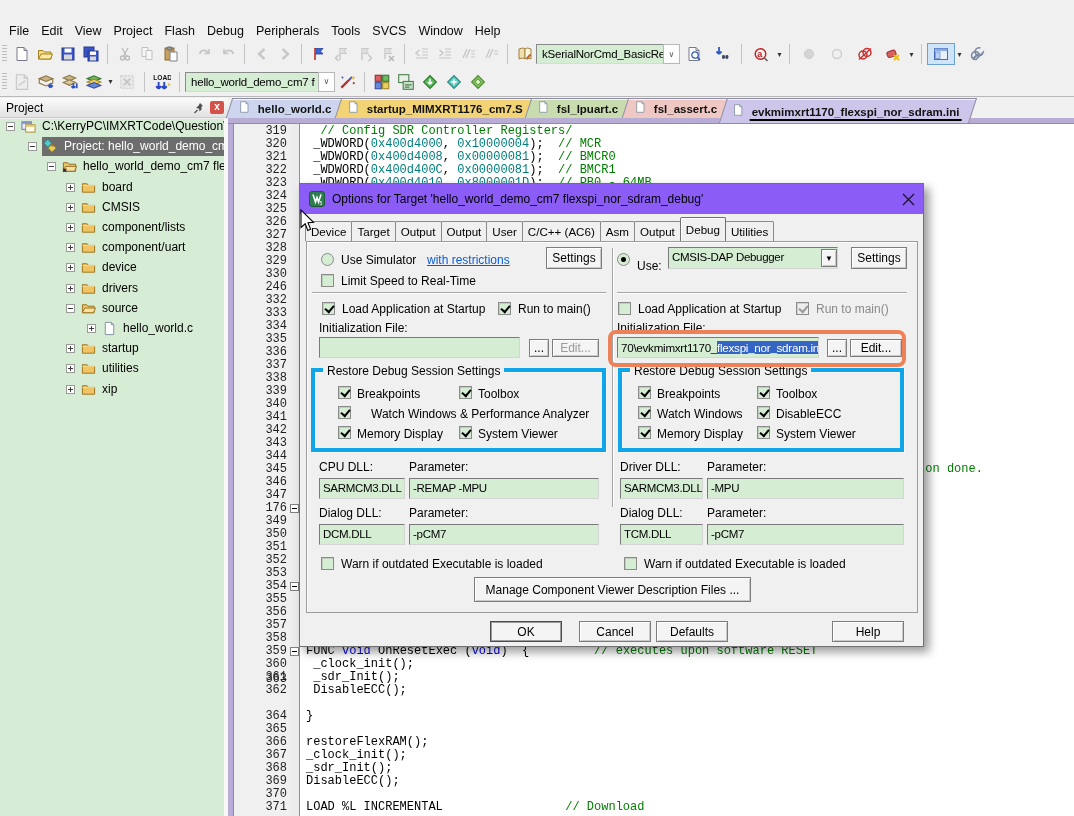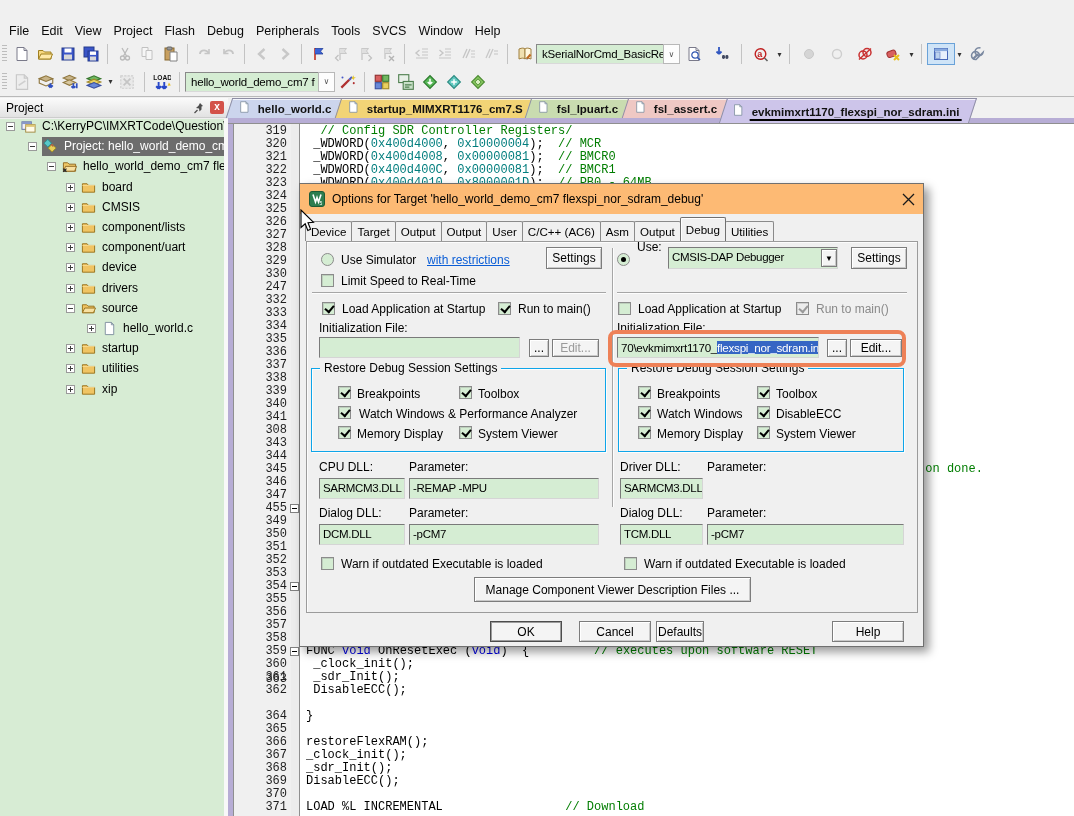--- a/index.html
+++ b/index.html
@@ -81,21 +81,21 @@
   .cl .txt { position:absolute; left:72px; top:0; }
   .cl .fold { position:absolute; left:56px; top:2px; width:9px; height:9px; border:1px solid #808080; background:#fff; }
   .cl .fold:before { content:""; position:absolute; left:1px; top:3px; width:5px; height:1px; background:#000; }
   .s-cm { color:var(--c-comment); }
   .s-n { color:var(--c-number); }
   .s-k { color:var(--c-keyword); }
   .s-c { color:#000; }
 
   
   #dialog { position:absolute; left:299px; top:183px; width:625px; height:464px; background:#f0f0f0; border:1px solid #707070; box-shadow:5px 5px 9px rgba(0,0,0,.4); }
-  #dlg-titlebar { position:absolute; left:0; top:0; width:623px; height:30px; background:#fdba74; display:flex; align-items:center; }
+  #dlg-titlebar { position:absolute; left:0; top:0; width:623px; height:30px; background:#8b5cf6; display:flex; align-items:center; }
   #dlg-titlebar .appicon { width:16px; height:16px; margin:0 7px 0 9px; }
   #dlg-title { font-size:12px; color:#000; white-space:nowrap; }
   #dlg-close { position:absolute; right:8px; top:9px; width:13px; height:13px; }
   #dlg-close svg { width:13px; height:13px; }
 
   #dlg-tabs { position:absolute; left:5px; top:30px; width:613px; height:27px; display:flex; align-items:flex-end; }
   .dtab { height:20px; background:#f0f0f0; border:1px solid #8a8a8a; border-bottom:none; border-radius:2px 2px 0 0; padding:3px 5px 0 5px; font-size:11.6px; margin-right:-1px; white-space:nowrap; }
   .dtab.active { height:24px; padding-top:5px; z-index:5; position:relative; box-shadow:inset 1px 1px 0 #fff; border-color:#707070; }
   #dlg-panel { position:absolute; left:6px; top:57px; width:612px; height:372px; background:#f0f0f0; border:1px solid #9b9b9b; box-shadow:inset 1px 1px 0 #fcfcfc; }
 
@@ -110,21 +110,21 @@
   .dfield { position:absolute; background:var(--fieldgreen); border:1px solid; border-color:#7a7a7a #d5d5d5 #d5d5d5 #7a7a7a; font-size:11.5px; letter-spacing:-0.3px; padding:3px 0 0 3px; white-space:nowrap; overflow:hidden; }
   .dfield .sel { background:var(--selblue); color:#fff; }
 
   .cb { position:absolute; width:13px; height:13px; background:var(--fieldgreen); border:1px solid #8b8b8b; box-shadow:inset 1px 1px 0 rgba(120,120,120,.25); }
   .cb.checked:before { content:""; position:absolute; left:2px; top:2px; width:7px; height:4px; border-left:2px solid #000; border-bottom:2px solid #000; transform:rotate(-50deg); }
   .cb.disabled { background:#ececec; }
   .cb.disabled.checked:before { border-color:#9a9a9a; }
   .radio { position:absolute; width:13px; height:13px; border-radius:50%; background:var(--fieldgreen); border:1px solid #8b8b8b; }
   .radio.checked:before { content:""; position:absolute; left:3px; top:3px; width:5px; height:5px; border-radius:50%; background:#000; }
 
-  .groupbox { position:absolute; border:1px solid #0ea5e9; box-shadow:inset 1px 1px 0 #fdfdfd, 1px 1px 0 #fdfdfd; }
+  .groupbox { position:absolute; border:4px solid #0ea5e9; box-shadow:inset 1px 1px 0 #fdfdfd, 1px 1px 0 #fdfdfd; }
   .groupbox .gb-title { position:absolute; left:8px; top:-8px; background:#f0f0f0; padding:0 4px; font-size:12px; white-space:nowrap; }
 
   .vgroove { position:absolute; width:2px; border-left:1px solid #a6a6a6; border-right:1px solid #fdfdfd; }
   .hgroove { position:absolute; height:2px; border-top:1px solid #a6a6a6; border-bottom:1px solid #fdfdfd; }
 
   #annotation { position:absolute; left:608px; top:330px; width:298px; height:37px; border:4px solid var(--annorange); border-radius:8px; z-index:40; }
 
   #mouse-cursor { position:absolute; left:300px; top:209px; width:17px; height:25px; z-index:60; }
 </style>
 </head>
@@ -646,38 +646,38 @@
             <div class="cl" style="top: 26px;"><span class="num">321</span><span class="txt"><span class="s-c"> _WDWORD(</span><span class="s-n">0x400d4008</span><span class="s-c">, </span><span class="s-n">0x00000081</span><span class="s-c">);  </span><span class="s-cm">// BMCR0</span></span></div>
             <div class="cl" style="top: 39px;"><span class="num">322</span><span class="txt"><span class="s-c"> _WDWORD(</span><span class="s-n">0x400d400C</span><span class="s-c">, </span><span class="s-n">0x00000081</span><span class="s-c">);  </span><span class="s-cm">// BMCR1</span></span></div>
             <div class="cl" style="top: 52px;"><span class="num">323</span><span class="txt"><span class="s-c"> _WDWORD(</span><span class="s-n">0x400d4010</span><span class="s-c">, </span><span class="s-n">0x8000001D</span><span class="s-c">);  </span><span class="s-cm">// PB0 - 64MB</span></span></div>
             <div class="cl" style="top: 65px;"><span class="num">324</span></div>
             <div class="cl" style="top: 78px;"><span class="num">325</span></div>
             <div class="cl" style="top: 91px;"><span class="num">326</span></div>
             <div class="cl" style="top: 104px;"><span class="num">327</span></div>
             <div class="cl" style="top: 117px;"><span class="num">328</span></div>
             <div class="cl" style="top: 130px;"><span class="num">329</span></div>
             <div class="cl" style="top: 143px;"><span class="num">330</span></div>
-            <div class="cl" style="top: 156px;"><span class="num">247</span></div>
+            <div class="cl" style="top: 156px;"><span class="num">246</span></div>
             <div class="cl" style="top: 169px;"><span class="num">332</span></div>
             <div class="cl" style="top: 182px;"><span class="num">333</span></div>
             <div class="cl" style="top: 195px;"><span class="num">334</span></div>
             <div class="cl" style="top: 208px;"><span class="num">335</span></div>
             <div class="cl" style="top: 221px;"><span class="num">336</span></div>
             <div class="cl" style="top: 234px;"><span class="num">337</span></div>
             <div class="cl" style="top: 247px;"><span class="num">338</span></div>
             <div class="cl" style="top: 260px;"><span class="num">339</span></div>
             <div class="cl" style="top: 273px;"><span class="num">340</span></div>
             <div class="cl" style="top: 286px;"><span class="num">341</span></div>
-            <div class="cl" style="top: 299px;"><span class="num">308</span></div>
+            <div class="cl" style="top: 299px;"><span class="num">342</span></div>
             <div class="cl" style="top: 312px;"><span class="num">343</span></div>
             <div class="cl" style="top: 325px;"><span class="num">344</span></div>
             <div class="cl" style="top: 338px;"><span class="num">345</span><span class="txt"><span class="s-c">                                                                                      </span><span class="s-cm">on done.</span></span></div>
             <div class="cl" style="top: 351px;"><span class="num">346</span></div>
             <div class="cl" style="top: 364px;"><span class="num">347</span></div>
-            <div class="cl" style="top: 377px;"><span class="num">455</span><span class="fold"></span></div>
+            <div class="cl" style="top: 377px;"><span class="num">176</span><span class="fold"></span></div>
             <div class="cl" style="top: 390px;"><span class="num">349</span></div>
             <div class="cl" style="top: 403px;"><span class="num">350</span></div>
             <div class="cl" style="top: 416px;"><span class="num">351</span></div>
             <div class="cl" style="top: 429px;"><span class="num">352</span></div>
             <div class="cl" style="top: 442px;"><span class="num">353</span></div>
             <div class="cl" style="top: 455px;"><span class="num">354</span><span class="fold"></span></div>
             <div class="cl" style="top: 468px;"><span class="num">355</span></div>
             <div class="cl" style="top: 481px;"><span class="num">356</span></div>
             <div class="cl" style="top: 494px;"><span class="num">357</span></div>
             <div class="cl" style="top: 507px;"><span class="num">358</span></div>
@@ -743,21 +743,21 @@
         <span class="cb checked" style="left:198px;top:118px"></span>
         <div class="dlabel " style="left:218px;top:118px">Run to main()</div>
         <div class="dlabel " style="left:19px;top:137px">Initialization File:</div>
         <div class="dfield" style="left:19px;top:153px;width:201px;height:21px"></div>
         <div class="btn " style="left:229px;top:155px;width:20px;height:18px">...</div>
         <div class="btn disabled" style="left:252px;top:155px;width:47px;height:18px">Edit...</div>
         <div class="groupbox" style="left:11px;top:184px;width:295px;height:84px">
           <span class="gb-title">Restore Debug Session Settings</span>
         </div>
         <span class="radio checked" style="left:317px;top:69px"></span>
-        <div class="dlabel " style="left:337px;top:56px">Use:</div>
+        <div class="dlabel " style="left:337px;top:75px">Use:</div>
         <div class="dfield" style="left:368px;top:63px;width:170px;height:22px;padding-top:3px"><span>CMSIS-DAP Debugger</span></div>
         <div class="btn" style="left:521px;top:65px;width:16px;height:18px">
           <span style="font-size:8px">▼</span>
         </div>
         <div class="btn " style="left:551px;top:63px;width:56px;height:22px">Settings</div>
         <span class="cb" style="left:318px;top:118px"></span>
         <div class="dlabel " style="left:338px;top:118px">Load Application at Startup</div>
         <span class="cb checked disabled" style="left:496px;top:118px"></span>
         <div class="dlabel gray" style="left:516px;top:118px">Run to main()</div>
         <div class="dlabel " style="left:317px;top:137px">Initialization File:</div>
@@ -765,21 +765,21 @@
         <div class="btn " style="left:527px;top:155px;width:20px;height:18px">...</div>
         <div class="btn " style="left:550px;top:155px;width:52px;height:18px">Edit...</div>
         <div class="groupbox" style="left:318px;top:184px;width:286px;height:84px">
           <span class="gb-title">Restore Debug Session Settings</span>
         </div>
         <span class="cb checked" style="left:38px;top:202px"></span>
         <div class="dlabel" style="left:57px;top:203px">Breakpoints</div>
         <span class="cb checked" style="left:159px;top:202px"></span>
         <div class="dlabel" style="left:178px;top:203px">Toolbox</div>
         <span class="cb checked" style="left:38px;top:222px"></span>
-        <div class="dlabel" style="left:59px;top:223px">Watch Windows &amp; Performance Analyzer</div>
+        <div class="dlabel" style="left:71px;top:223px">Watch Windows &amp; Performance Analyzer</div>
         <span class="cb checked" style="left:38px;top:242px"></span>
         <div class="dlabel" style="left:57px;top:243px">Memory Display</div>
         <span class="cb checked" style="left:159px;top:242px"></span>
         <div class="dlabel" style="left:178px;top:243px">System Viewer</div>
         <span class="cb checked" style="left:338px;top:202px"></span>
         <div class="dlabel" style="left:357px;top:203px">Breakpoints</div>
         <span class="cb checked" style="left:457px;top:202px"></span>
         <div class="dlabel" style="left:476px;top:203px">Toolbox</div>
         <span class="cb checked" style="left:338px;top:222px"></span>
         <div class="dlabel" style="left:357px;top:223px">Watch Windows</div>
@@ -789,36 +789,37 @@
         <div class="dlabel" style="left:357px;top:243px">Memory Display</div>
         <span class="cb checked" style="left:457px;top:242px"></span>
         <div class="dlabel" style="left:476px;top:243px">System Viewer</div>
         <div class="dlabel " style="left:19px;top:276px">CPU DLL:</div>
         <div class="dlabel " style="left:109px;top:276px">Parameter:</div>
         <div class="dfield" style="left:19px;top:294px;width:86px;height:21px"><span>SARMCM3.DLL</span></div>
         <div class="dfield" style="left:109px;top:294px;width:190px;height:21px"><span>-REMAP -MPU</span></div>
         <div class="dlabel " style="left:320px;top:276px">Driver DLL:</div>
         <div class="dlabel " style="left:407px;top:276px">Parameter:</div>
         <div class="dfield" style="left:320px;top:294px;width:83px;height:21px"><span>SARMCM3.DLL</span></div>
+        <div class="dfield" style="left:407px;top:294px;width:197px;height:21px"><span>-MPU</span></div>
         <div class="dlabel " style="left:19px;top:322px">Dialog DLL:</div>
         <div class="dlabel " style="left:109px;top:322px">Parameter:</div>
         <div class="dfield" style="left:19px;top:340px;width:86px;height:21px"><span>DCM.DLL</span></div>
         <div class="dfield" style="left:109px;top:340px;width:190px;height:21px"><span>-pCM7</span></div>
         <div class="dlabel " style="left:320px;top:322px">Dialog DLL:</div>
         <div class="dlabel " style="left:407px;top:322px">Parameter:</div>
         <div class="dfield" style="left:320px;top:340px;width:83px;height:21px"><span>TCM.DLL</span></div>
         <div class="dfield" style="left:407px;top:340px;width:197px;height:21px"><span>-pCM7</span></div>
         <span class="cb" style="left:21px;top:373px"></span>
         <div class="dlabel " style="left:41px;top:373px">Warn if outdated Executable is loaded</div>
         <span class="cb" style="left:324px;top:373px"></span>
         <div class="dlabel " style="left:344px;top:373px">Warn if outdated Executable is loaded</div>
         <div class="btn " style="left:174px;top:393px;width:277px;height:25px">Manage Component Viewer Description Files ...</div>
         <div class="btn default" style="left:190px;top:437px;width:72px;height:21px">OK</div>
         <div class="btn " style="left:279px;top:437px;width:72px;height:21px">Cancel</div>
-        <div class="btn " style="left:356px;top:437px;width:48px;height:21px">Defaults</div>
+        <div class="btn " style="left:356px;top:437px;width:72px;height:21px">Defaults</div>
         <div class="btn " style="left:532px;top:437px;width:72px;height:21px">Help</div>
       </div>
   </div>
 
   <div id="annotation"></div>
 
   <div id="mouse-cursor">
     <svg viewBox="0 0 17 25">
         <path d="M1 1 L1 18.5 L5.2 14.8 L7.8 21.5 L10.6 20.3 L8 13.8 L13.5 13.4 Z" fill="#fff" stroke="#000" stroke-width="1.1"></path>
       </svg>

